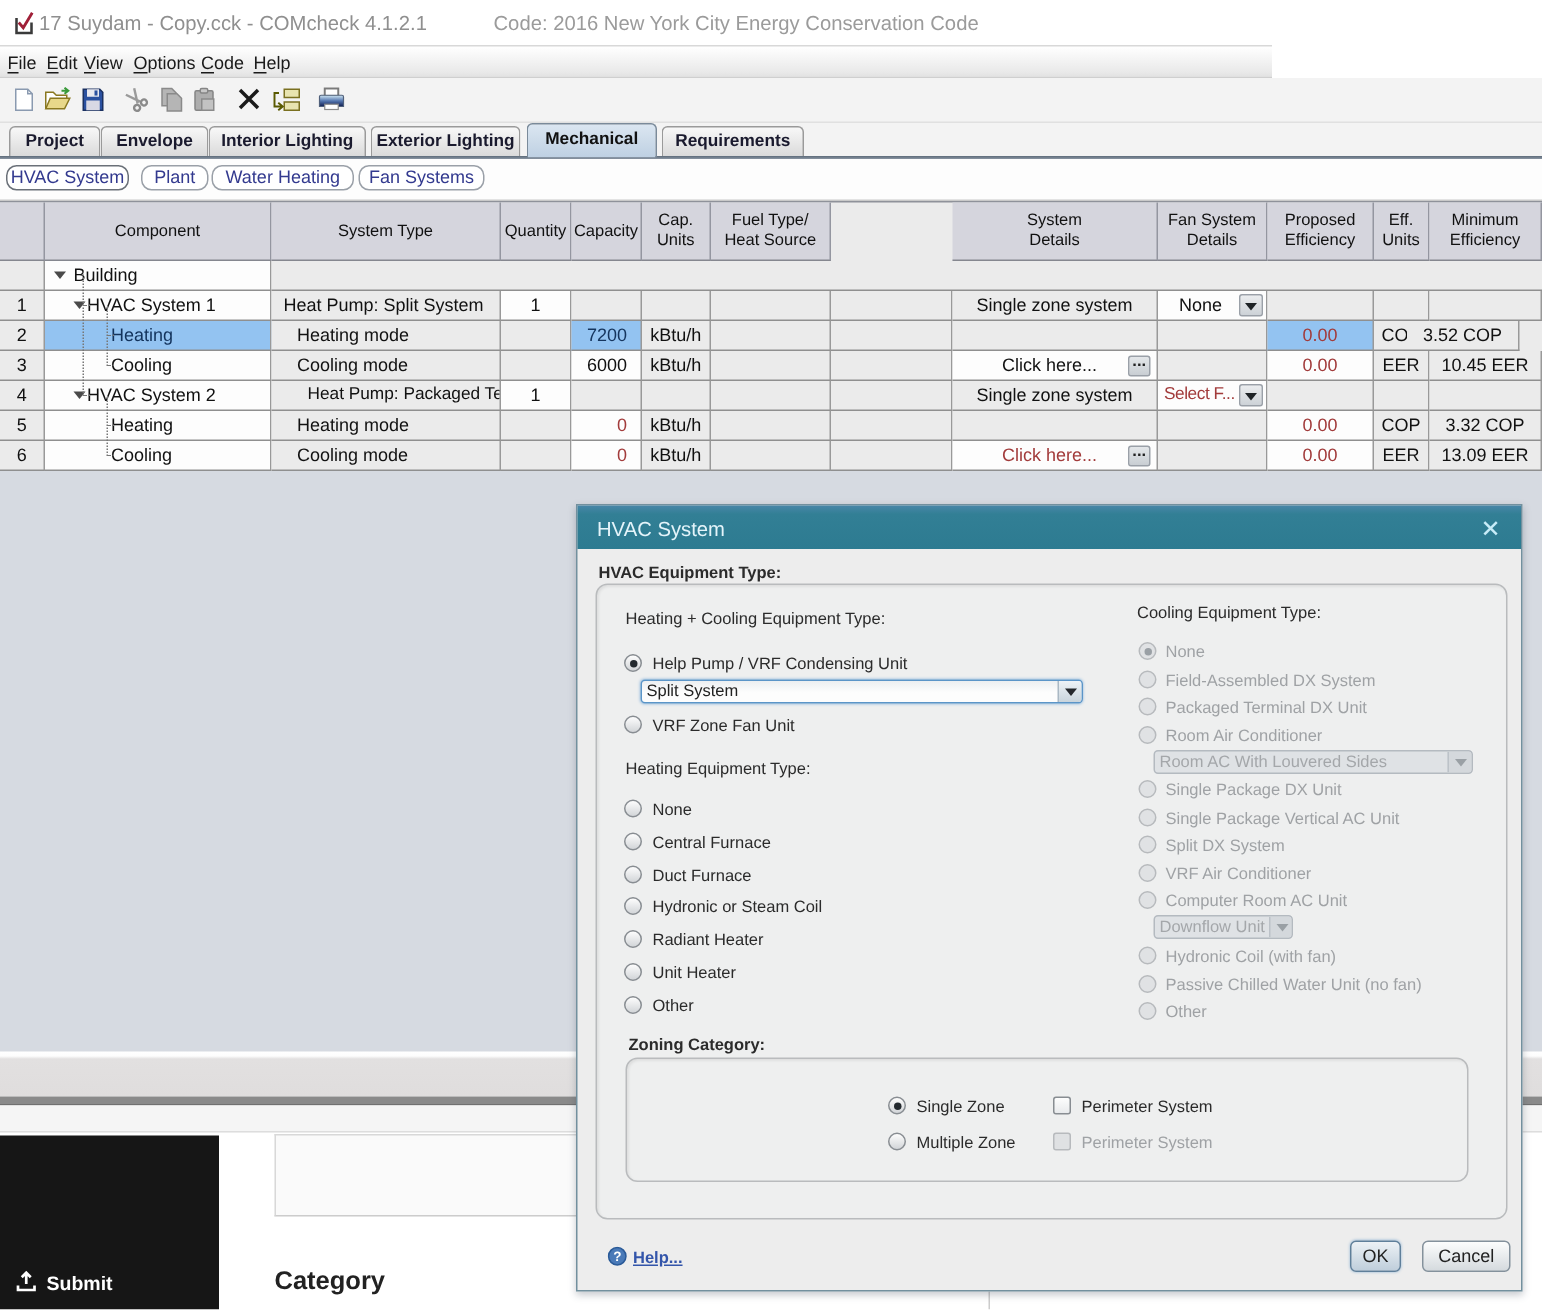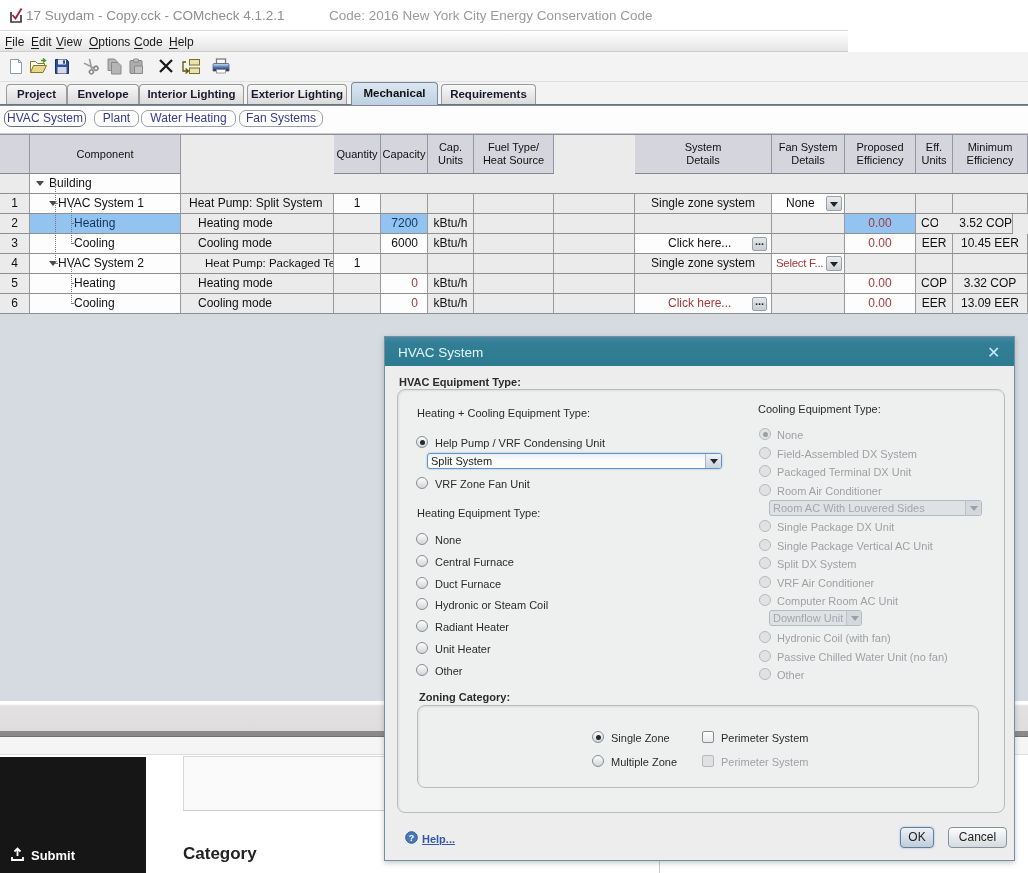--- a/index.html
+++ b/index.html
@@ -165,20 +165,21 @@
 <div id="subtabrow" class="abs">
   <div class="stab stabsel" style="left:4px; width:82px;">HVAC System</div>
   <div class="stab" style="left:94px; width:45px;text-align:center;">Plant</div>
   <div class="stab" style="left:141px; width:95px;">Water Heating</div>
   <div class="stab" style="left:239px; width:84px;">Fan Systems</div>
 </div>
 <div id="tbl" class="abs">
 
   <div class="hc" style="left:0; width:30px;"></div>
   <div class="hc" style="left:30px; width:151px;">Component</div>
+  <div class="hc" style="left:181px; width:153px;">System Type</div>
   <div class="hc" style="left:334px; width:47px;">Quantity</div>
   <div class="hc" style="left:381px; width:47px;">Capacity</div>
   <div class="hc" style="left:428px; width:46px;">Cap.<br>Units</div>
   <div class="hc" style="left:474px; width:80px;">Fuel Type/<br>Heat Source</div>
   <div class="hc" style="left:524px; width:81px;margin-top:43px;">Condenser<br>Type</div>
   <div class="hc" style="left:635px; width:137px;">System<br>Details</div>
   <div class="hc" style="left:772px; width:73px;">Fan System<br>Details</div>
   <div class="hc" style="left:845px; width:71px;">Proposed<br>Efficiency</div>
   <div class="hc" style="left:916px; width:37px;">Eff.<br>Units</div>
   <div class="hc" style="left:953px; width:75px;">Minimum<br>Efficiency</div>
@@ -209,21 +210,21 @@
   <div class="cell" style="left:181px; top:79px; width:153px; padding-left:17px;">Heating mode</div>
   <div class="cell" style="left:334px; top:79px; width:47px;"></div>
   <div class="cell cb" style="left:381px; top:79px; width:47px; text-align:right; padding-right:9px; color:#15355e;">7200</div>
   <div class="cell ctr" style="left:428px; top:79px; width:46px;">kBtu/h</div>
   <div class="cell" style="left:474px; top:79px; width:80px;"></div>
   <div class="cell" style="left:554px; top:79px; width:81px;"></div>
   <div class="cell" style="left:635px; top:79px; width:137px;"></div>
   <div class="cell" style="left:772px; top:79px; width:73px;"></div>
   <div class="cell cb ctr red" style="left:845px; top:79px; width:71px;">0.00</div>
   <div class="cell ctr" style="left:916px; top:79px; width:37px;">COP</div>
-  <div class="cell ctr" style="left:938px; top:79px; width:75px;text-align:right;">3.52 COP</div>
+  <div class="cell ctr" style="left:938px; top:79px; width:75px;">3.52 COP</div>
 
   <div class="cell ctr" style="left:0; top:99px; width:30px;">3</div>
   <div class="cell cw" style="left:30px; top:99px; width:151px;"><span style="padding-left:44px;">Cooling</span></div>
   <div class="cell" style="left:181px; top:99px; width:153px; padding-left:17px;">Cooling mode</div>
   <div class="cell" style="left:334px; top:99px; width:47px;"></div>
   <div class="cell cw" style="left:381px; top:99px; width:47px; text-align:right; padding-right:9px;">6000</div>
   <div class="cell ctr" style="left:428px; top:99px; width:46px;">kBtu/h</div>
   <div class="cell" style="left:474px; top:99px; width:80px;"></div>
   <div class="cell" style="left:554px; top:99px; width:81px;"></div>
   <div class="cell cw" style="left:635px; top:99px; width:137px;">

